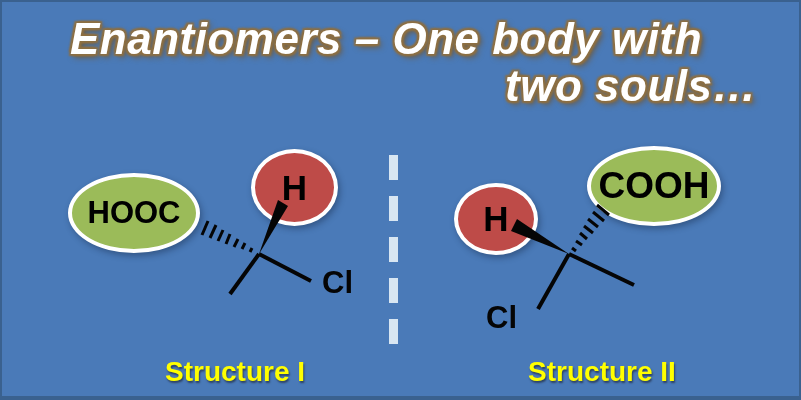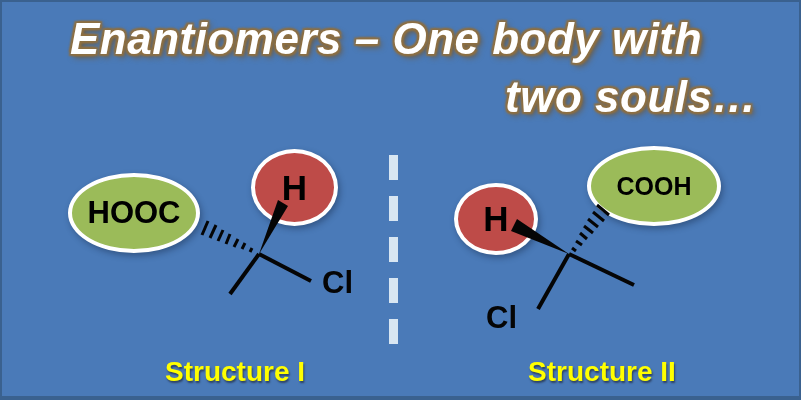--- a/index.html
+++ b/index.html
@@ -25,21 +25,21 @@
     letter-spacing: 0.5px;
     white-space: nowrap;
     text-shadow:
       2px 2px 2px #8d6f42,
       -2px -2px 2px #8d6f42,
       2px -2px 2px #8d6f42,
       -2px 2px 2px #8d6f42,
       3px 3px 6px #6f5632;
   }
   .title-line1 { left: 68px; top: 12px; }
-  .title-line2 { right: 42px; top: 70px; }
+  .title-line2 { right: 42px; top: 59px; }
 
   
   .divider {
     position: absolute;
     left: 387px;
     top: 153px;
     width: 9px;
     height: 195px;
     background: repeating-linear-gradient(
       to bottom,
@@ -58,21 +58,21 @@
     color: #000000;
     font-weight: bold;
     box-shadow: 2px 3px 6px rgba(25, 45, 75, 0.45);
   }
   .bubble.green { background: #9bbb59; }
   .bubble.red   { background: #be4b48; }
 
   .ellipse-hooc { left: 66px;  top: 171px; width: 132px; height: 80px; font-size: 31px; }
   .circle-h1    { left: 249px; top: 147px; width: 87px;  height: 77px; font-size: 35px; }
   .circle-h2    { left: 452px; top: 181px; width: 84px;  height: 72px; font-size: 35px; }
-  .ellipse-cooh { left: 585px; top: 144px; width: 134px; height: 80px; font-size: 25px; align-items: center; }
+  .ellipse-cooh { left: 585px; top: 144px; width: 134px; height: 80px; font-size: 37px; align-items: center; }
 
   
   svg.bonds {
     position: absolute;
     left: 0; top: 0;
     width: 801px; height: 400px;
     pointer-events: none;
   }
 
   

